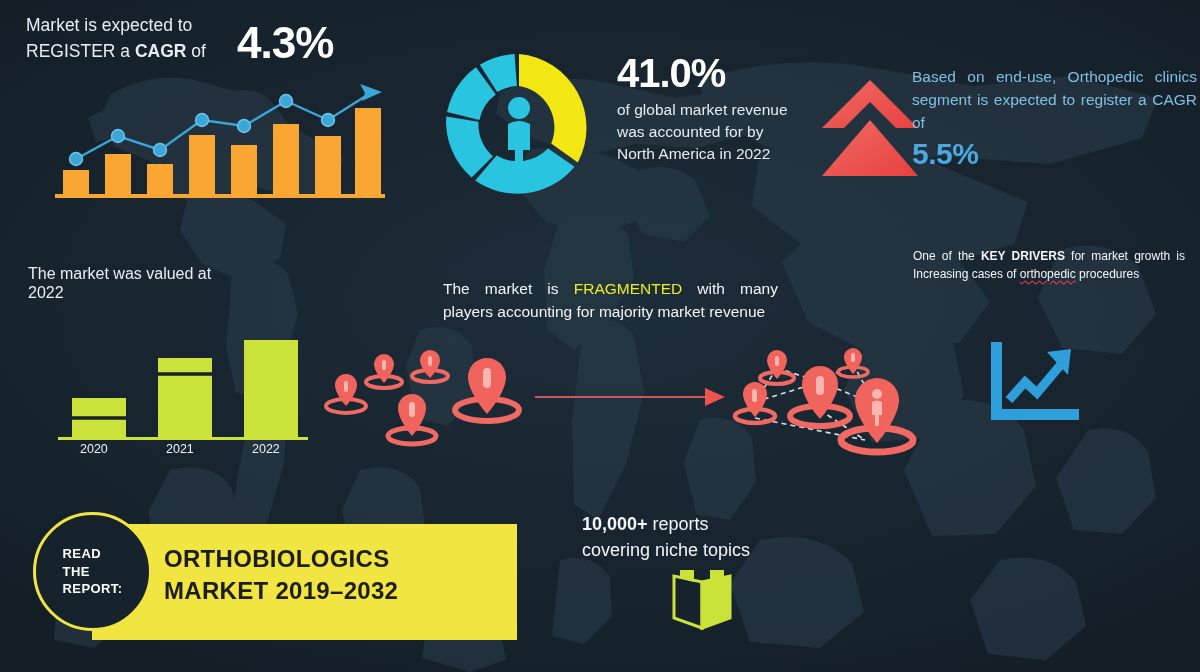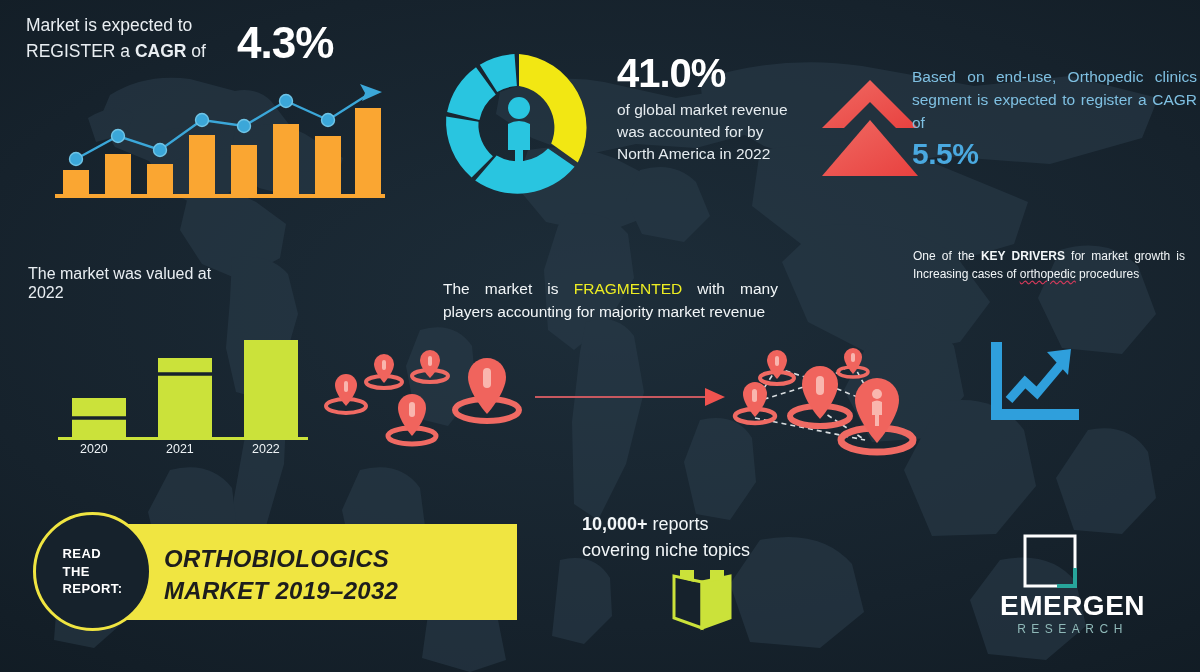--- a/index.html
+++ b/index.html
@@ -85,23 +85,22 @@
   
   #growth-icon{left:985px;top:338px;width:100px;height:92px;}
 
   
   #pins-left{left:322px;top:350px;width:210px;height:110px;}
   #arrow-mid{left:535px;top:385px;width:190px;height:24px;}
   #pins-right{left:725px;top:340px;width:205px;height:125px;}
 
   
   #report-bar{
-    left:92px;top:524px;width:425px;height:96px;
+    left:92px;top:524px;width:425px;height:116px;
     background:#f0e541;
-    font-style:italic;
   }
   #report-title{
     position:absolute;left:72px;top:19px;width:330px;
     font-size:24px;font-weight:bold;color:#1d1d1d;line-height:1.34;letter-spacing:.3px;
   }
   #report-circle{
     left:33px;top:512px;width:113px;height:113px;border-radius:50%;
     background:#16222c;border:3px solid #f0e541;
     display:flex;align-items:center;justify-content:center;
   }
@@ -359,22 +358,14 @@
   <div id="reports-block" class="abs">
     <div id="reports-text"><span class="bold">10,000+</span><span> reports</span><br><span>covering niche topics</span></div>
   </div>
   <svg id="book-icon" class="abs" viewBox="0 0 68 68">
     <path d="M34 16 L34 62 L6 52 L6 10 Z" fill="#16222c" stroke="#cbe23a" stroke-width="3"></path>
     <path d="M34 16 L34 62 L62 52 L62 10 Z" fill="#cbe23a" stroke="#cbe23a" stroke-width="3"></path>
     <path d="M12 4 L26 4 L26 16 L12 12 Z" fill="#cbe23a"></path>
     <path d="M42 4 L56 4 L56 12 L42 16 Z" fill="#cbe23a"></path>
   </svg>
 
-  <div id="logo" class="abs">
-    <svg id="logo-mark" viewBox="0 0 54 54">
-      <path d="M2 2 L52 2 L52 52 L2 52 Z" fill="none" stroke="#ffffff" stroke-width="3"></path>
-      <path d="M52 34 L52 52 L34 52" fill="none" stroke="#27a59b" stroke-width="4"></path>
-    </svg>
-    <div id="logo-name">EMERGEN</div>
-    <div id="logo-sub">RESEARCH</div>
-  </div>
 
 </div>
 
 </body></html>

